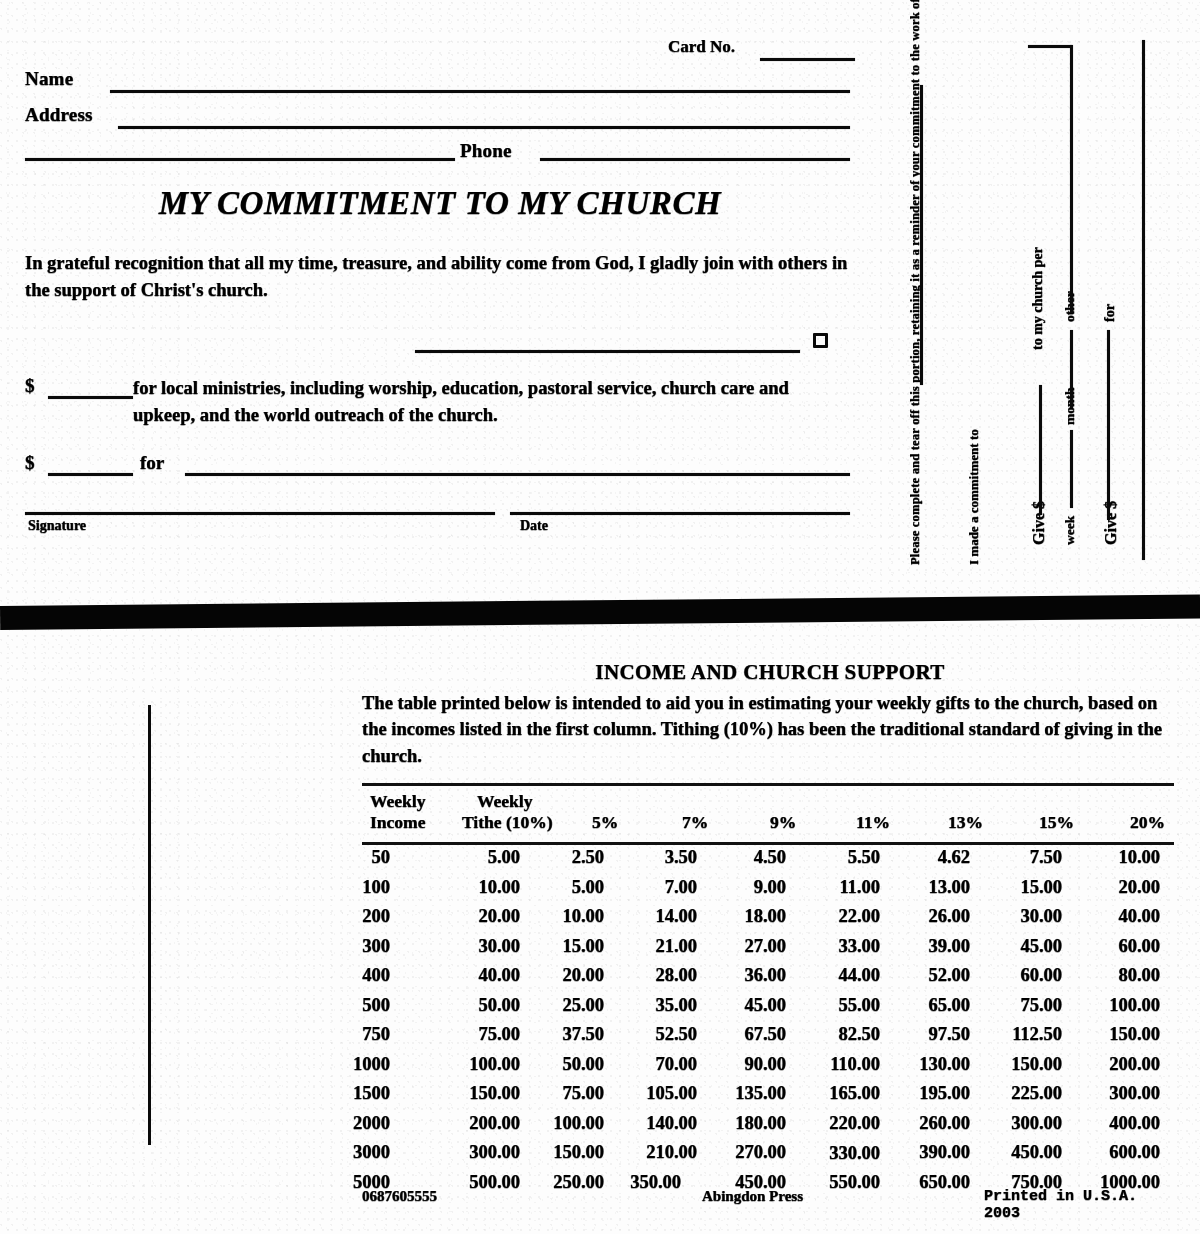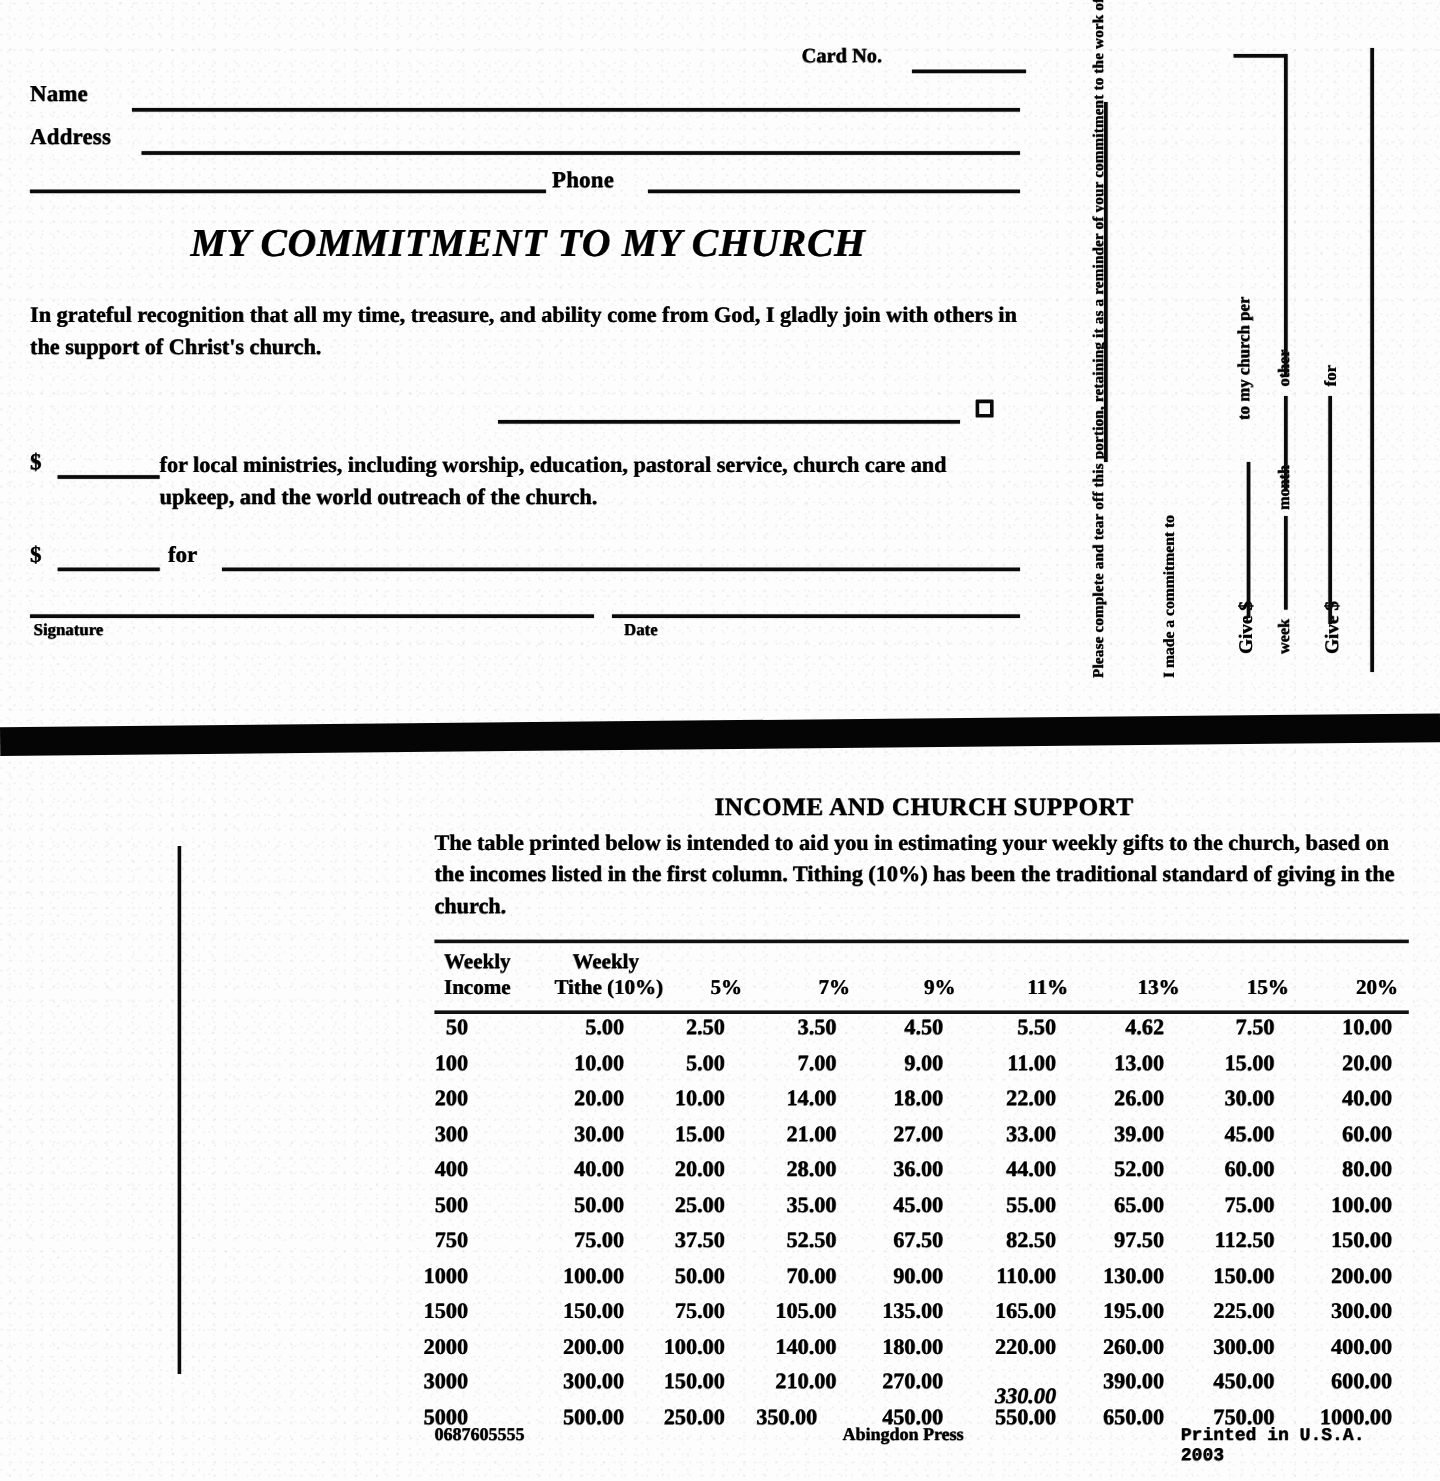--- a/index.html
+++ b/index.html
@@ -312,21 +312,21 @@
         <div class="cell ink" style="right: 212px; top: 0px;">260.00</div>
         <div class="cell ink" style="right: 120px; top: 0px;">300.00</div>
         <div class="cell ink" style="right: 22px; top: 0px;">400.00</div>
       </div>
       <div class="trow">
         <div class="cell ink" style="right: 792px; top: 0px;">3000</div>
         <div class="cell ink" style="right: 662px; top: 0px;">300.00</div>
         <div class="cell ink" style="right: 578px; top: 0px;">150.00</div>
         <div class="cell ink" style="right: 485px; top: 0px;">210.00</div>
         <div class="cell ink" style="right: 396px; top: 0px;">270.00</div>
-        <div class="cell ink" style="right: 302px; top: 12px; font-style: italic;">330.00</div>
+        <div class="cell ink" style="right: 302px; top: 1px;">330.00</div>
         <div class="cell ink" style="right: 212px; top: 0px;">390.00</div>
         <div class="cell ink" style="right: 120px; top: 0px;">450.00</div>
         <div class="cell ink" style="right: 22px; top: 0px;">600.00</div>
       </div>
       <div class="trow">
         <div class="cell ink" style="right: 792px; top: 0px;">5000</div>
         <div class="cell ink" style="right: 662px; top: 0px;">500.00</div>
         <div class="cell ink" style="right: 578px; top: 0px;">250.00</div>
         <div class="cell ink" style="right: 501px; top: 0px;">350.00</div>
         <div class="cell ink" style="right: 396px; top: 0px;">450.00</div>

